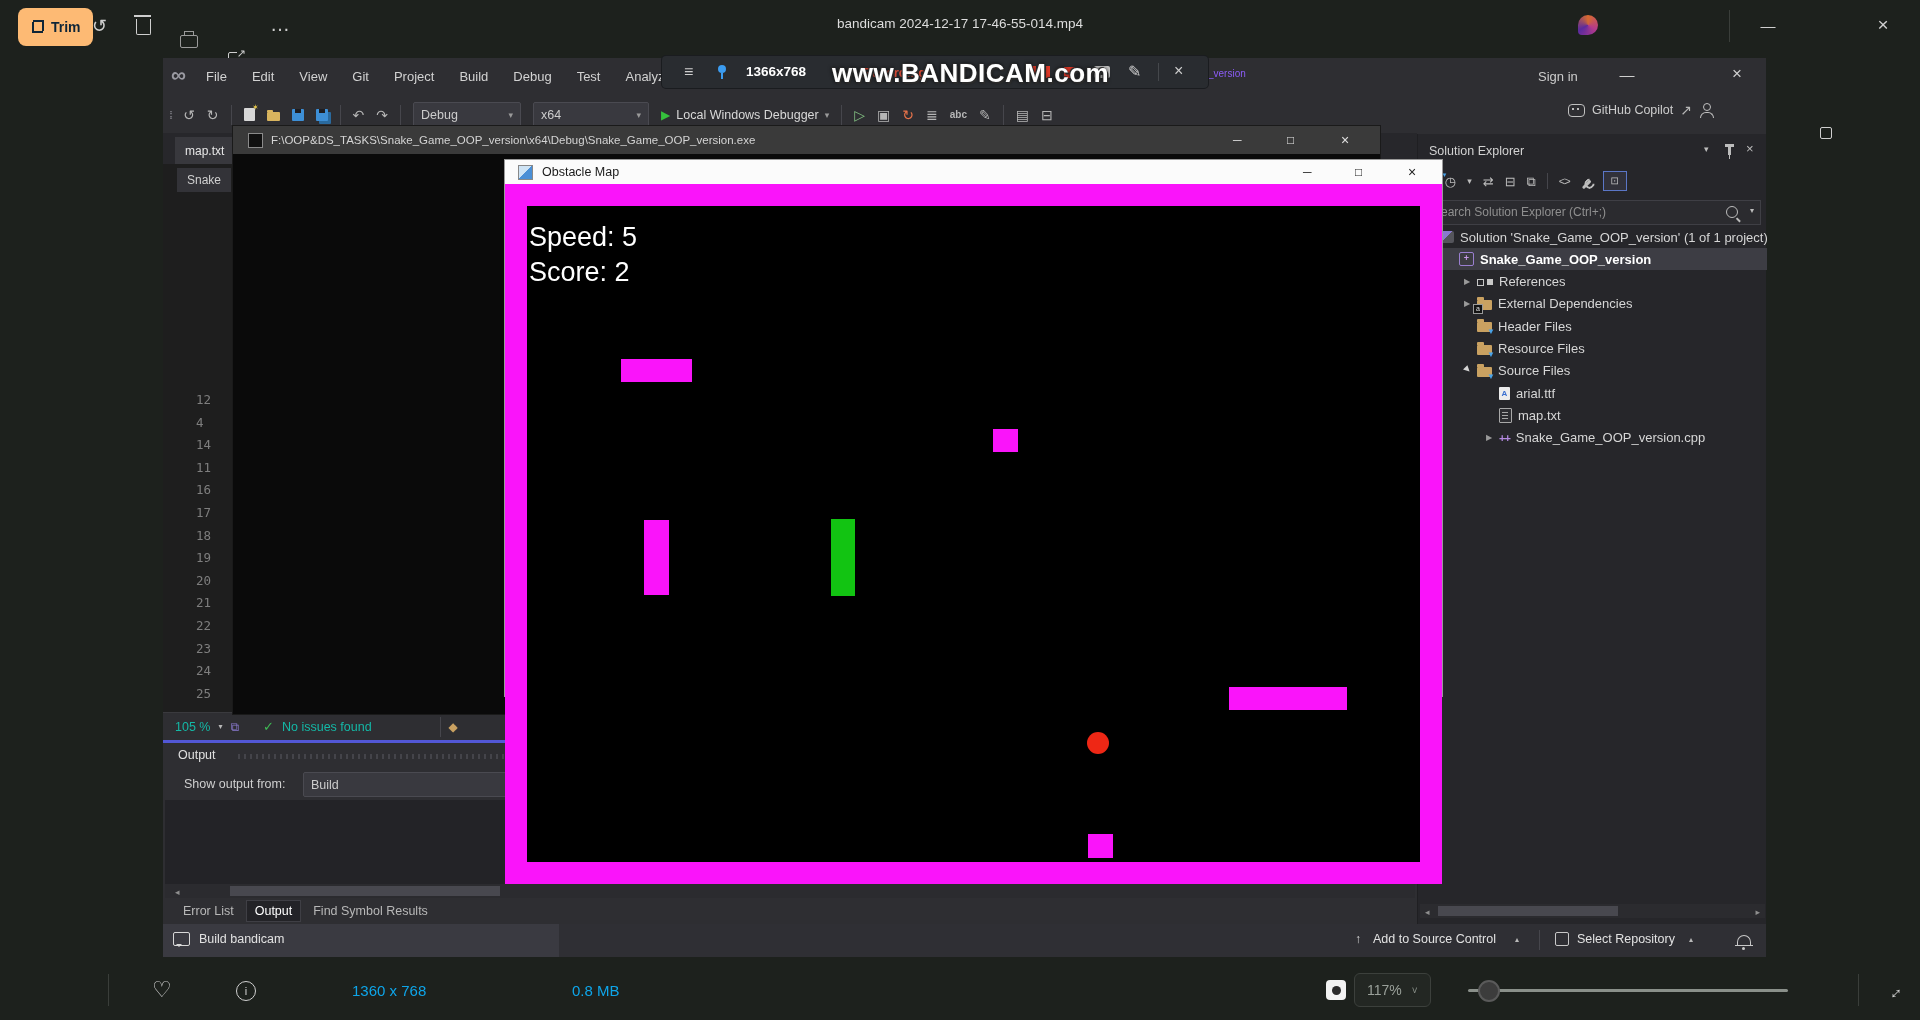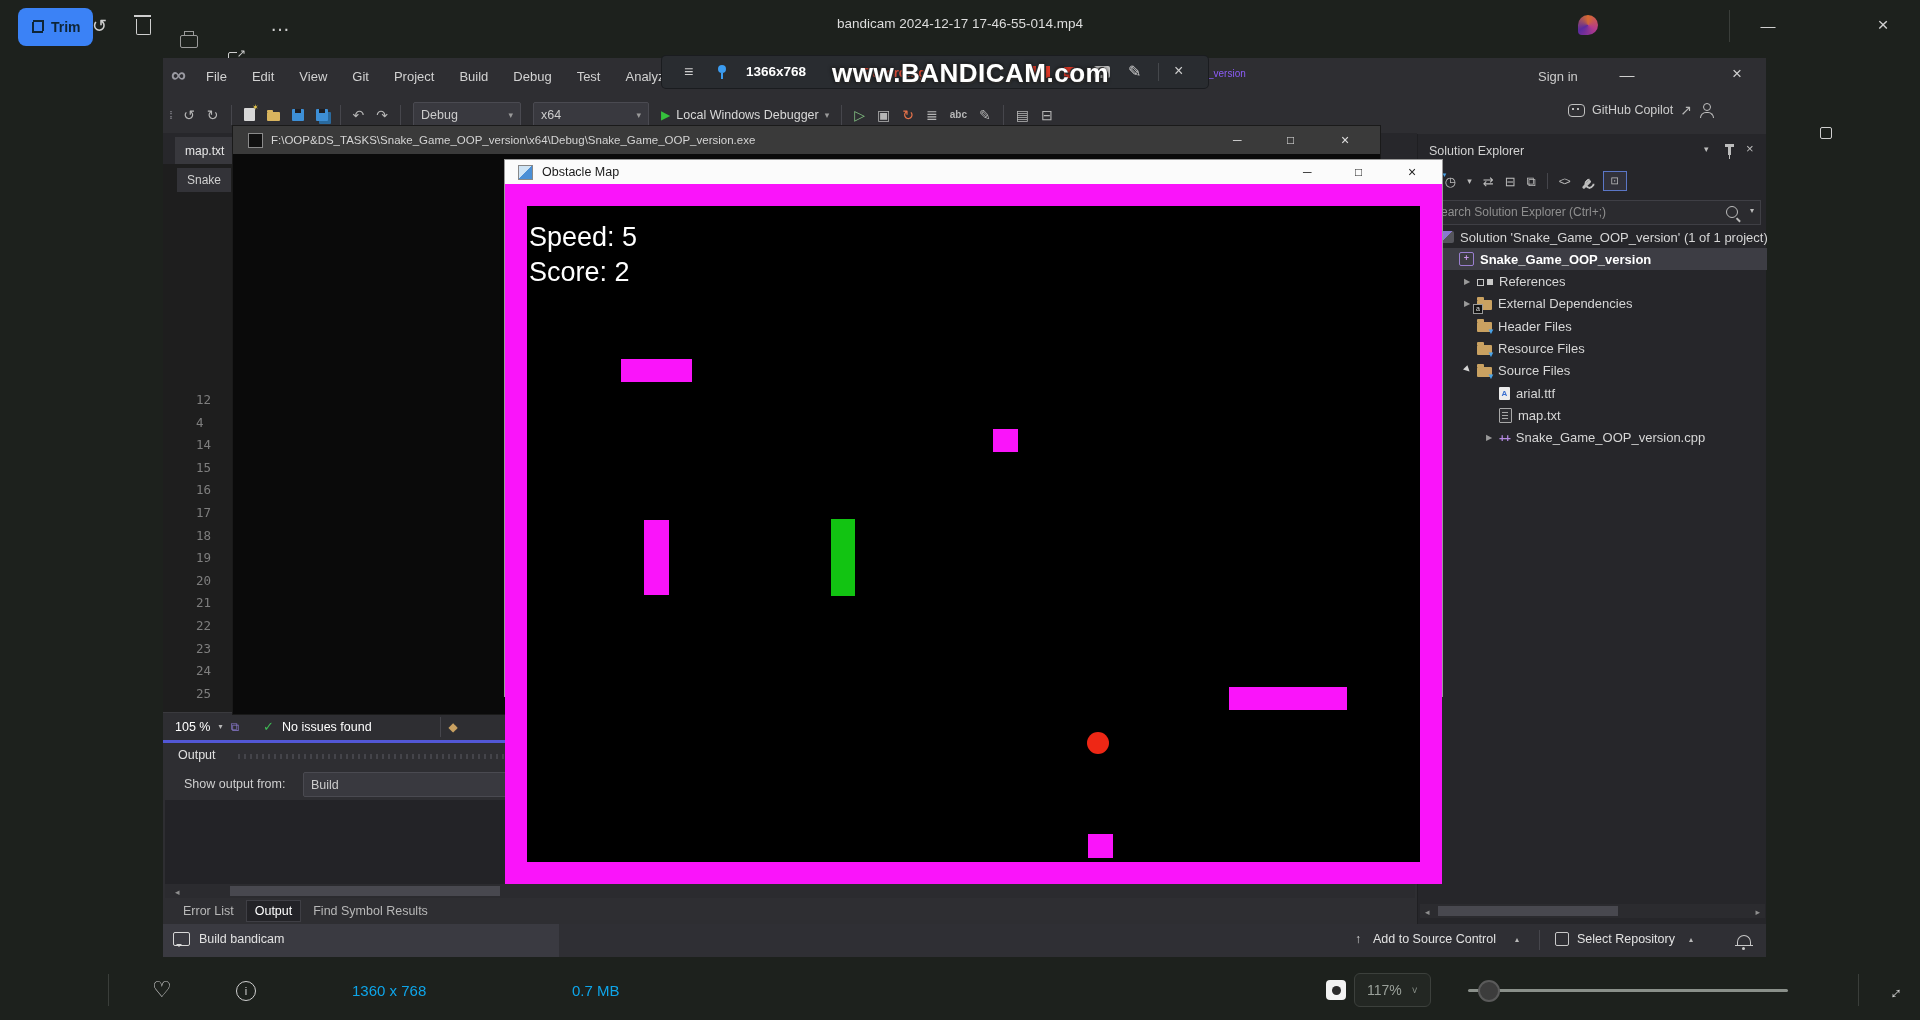--- a/index.html
+++ b/index.html
@@ -3,21 +3,21 @@
 <meta charset="utf-8">
 <style>
   html,body{margin:0;padding:0;background:#101310;}
   #stage{position:relative;width:1920px;height:1020px;background:#1d211d;overflow:hidden;
          font-family:"Liberation Sans",sans-serif;-webkit-font-smoothing:antialiased;}
   .abs{position:absolute;}
   .ic{color:#cfcfcf;font-size:16px;line-height:1;}
   .sep{width:1px;background:#3a3e3a;}
   
   .mp-title{color:#dddddd;font-size:13.5px;}
-  .trim-btn{background:#3b82f6;border-radius:8px;display:flex;align-items:center;gap:7px;
+  .trim-btn{background:#fdba74;border-radius:8px;display:flex;align-items:center;gap:7px;
             padding:0 12px;height:38px;color:#0e2537;font-size:14px;font-weight:bold;}
   .crop-ic{width:14px;height:14px;position:relative;}
   .crop-ic::before{content:"";position:absolute;left:2px;top:2px;width:9px;height:9px;border-left:2px solid #0e2537;border-bottom:2px solid #0e2537;}
   .crop-ic::after{content:"";position:absolute;right:0;top:0;width:9px;height:9px;border-right:2px solid #0e2537;border-top:2px solid #0e2537;}
   .trash-ic{width:13px;height:15px;border:1.5px solid #cfcfcf;border-top:none;border-radius:0 0 2px 2px;position:relative;}
   .trash-ic::before{content:"";position:absolute;left:-3px;top:-4px;width:17px;height:1.5px;background:#cfcfcf;}
   .print-ic{width:16px;height:11px;border:1.5px solid #9a9a9a;border-radius:2px;position:relative;margin-top:4px;}
   .print-ic::before{content:"";position:absolute;left:3px;top:-5px;width:8px;height:4px;border:1.5px solid #9a9a9a;border-bottom:none;}
   .share-ic{width:14px;height:14px;border:1.5px solid #cfcfcf;border-radius:2px;position:relative;}
   .share-ic::after{content:"↗";position:absolute;right:-3px;top:-6px;color:#cfcfcf;font-size:11px;background:#1d211d;}
@@ -61,21 +61,21 @@
   .abc{color:#b6b6b6;font-size:10px;font-weight:bold;letter-spacing:0;}
   .copilot-ic{width:15px;height:11px;border:1.5px solid #c0c0c0;border-radius:4px;position:relative;margin-top:2px;}
   .copilot-ic::before{content:"";position:absolute;left:2.5px;top:3px;width:2px;height:2px;background:#c0c0c0;box-shadow:5px 0 #c0c0c0;}
   .person-ic{width:14px;height:14px;position:relative;}
   .person-ic::before{content:"";position:absolute;left:4px;top:0;width:6px;height:6px;border-radius:50%;border:1.4px solid #c0c0c0;}
   .person-ic::after{content:"";position:absolute;left:1px;bottom:-1px;width:12px;height:5px;border:1.4px solid #c0c0c0;border-bottom:none;border-radius:6px 6px 0 0;}
   .vs-tab{background:#38383d;color:#e6e6e6;font-size:12px;display:flex;align-items:center;padding:0 10px;}
   .gutter-num{position:absolute;width:34px;color:#7e7e7e;font-size:12.5px;font-family:"DejaVu Sans Mono",monospace;}
   .purple-line{background:#5257d6;}
   .hatch{background:repeating-linear-gradient(90deg,#44444a 0 2px,transparent 2px 6px);height:5px;}
-  .ol-txt{color:#ffffff;font-size:12.5px;}
+  .ol-txt{color:#14b8a6;font-size:12.5px;}
   .panel-tab{color:#b8b8b8;font-size:12.5px;padding:3px 8px;}
   .panel-tab.active{background:#232327;border:1px solid #3f3f45;color:#ffffff;}
   .speech-ic{width:15px;height:12px;border:1.5px solid #d8d8d8;border-radius:2px;position:relative;}
   .speech-ic::after{content:"";position:absolute;left:2px;bottom:-5px;width:0;height:0;border:3px solid transparent;border-top-color:#d8d8d8;}
   .bell-ic{width:12px;height:10px;border:1.5px solid #c8c8c8;border-bottom:none;border-radius:7px 7px 0 0;position:relative;margin-top:3px;}
   .bell-ic::before{content:"";position:absolute;left:-3px;bottom:0;width:18px;height:1.5px;background:#c8c8c8;}
   .bell-ic::after{content:"";position:absolute;left:4px;bottom:-4px;width:3px;height:3px;border-radius:50%;background:#c8c8c8;}
   .st-txt{color:#e2e2e2;font-size:12.5px;}
   .car-up{color:#b8b8b8;font-size:8px;}
   
@@ -230,21 +230,21 @@
     <span>map.txt</span>
   </div>
   <div class="abs" style="left:163px;top:164px;width:1254px;height:549px;background:#1e1e1e;"></div>
   <div class="abs vs-tab" style="left:177px;top:168px;height:24px;background:#333338;color:#d0d0d0;">
     <span>Snake</span>
   </div>
   <div id="gutter" class="abs" style="left:196px;top:0;">
       <div class="gutter-num" style="top: 392px;">12</div>
       <div class="gutter-num" style="top: 414.6px;">4</div>
       <div class="gutter-num" style="top: 437.2px;">14</div>
-      <div class="gutter-num" style="top: 459.8px;">15</div>
+      <div class="gutter-num" style="top: 459.8px;">11</div>
       <div class="gutter-num" style="top: 482.4px;">16</div>
       <div class="gutter-num" style="top: 505px;">17</div>
       <div class="gutter-num" style="top: 527.6px;">18</div>
       <div class="gutter-num" style="top: 550.2px;">19</div>
       <div class="gutter-num" style="top: 572.8px;">20</div>
       <div class="gutter-num" style="top: 595.4px;">21</div>
       <div class="gutter-num" style="top: 618px;">22</div>
       <div class="gutter-num" style="top: 640.6px;">23</div>
       <div class="gutter-num" style="top: 663.2px;">24</div>
       <div class="gutter-num" style="top: 685.8px;">25</div>
@@ -430,21 +430,21 @@
   <div class="abs watermark" style="left:832px;top:58px;">www.BANDICAM.com</div>
 
   <div class="abs" style="left:0;top:966px;width:1920px;height:54px;"></div>
 
   <div class="abs sep" style="left:108px;top:974px;height:32px;"></div>
   <div class="abs ic" style="left:152px;top:979px;font-size:22px;">♡</div>
   <div class="abs info-ic" style="left:236px;top:981px;">i</div>
 
   <div class="abs bb-txt" style="left:352px;top:982px;">1360 x 768</div>
 
-  <div class="abs bb-txt" style="left:572px;top:982px;">0.7 MB</div>
+  <div class="abs bb-txt" style="left:572px;top:982px;">0.8 MB</div>
 
   <div class="abs actual-btn" style="left:1326px;top:980px;"></div>
   <div class="abs zoombox" style="left:1354px;top:973px;">
     <span>117%</span>
     <span style="font-size:10px;color:#8a908a;">˅</span>
   </div>
 
   <div class="abs slider-track" style="left:1468px;top:989px;width:320px;"></div>
   <div class="abs slider-handle" style="left:1478px;top:980px;"></div>
 

